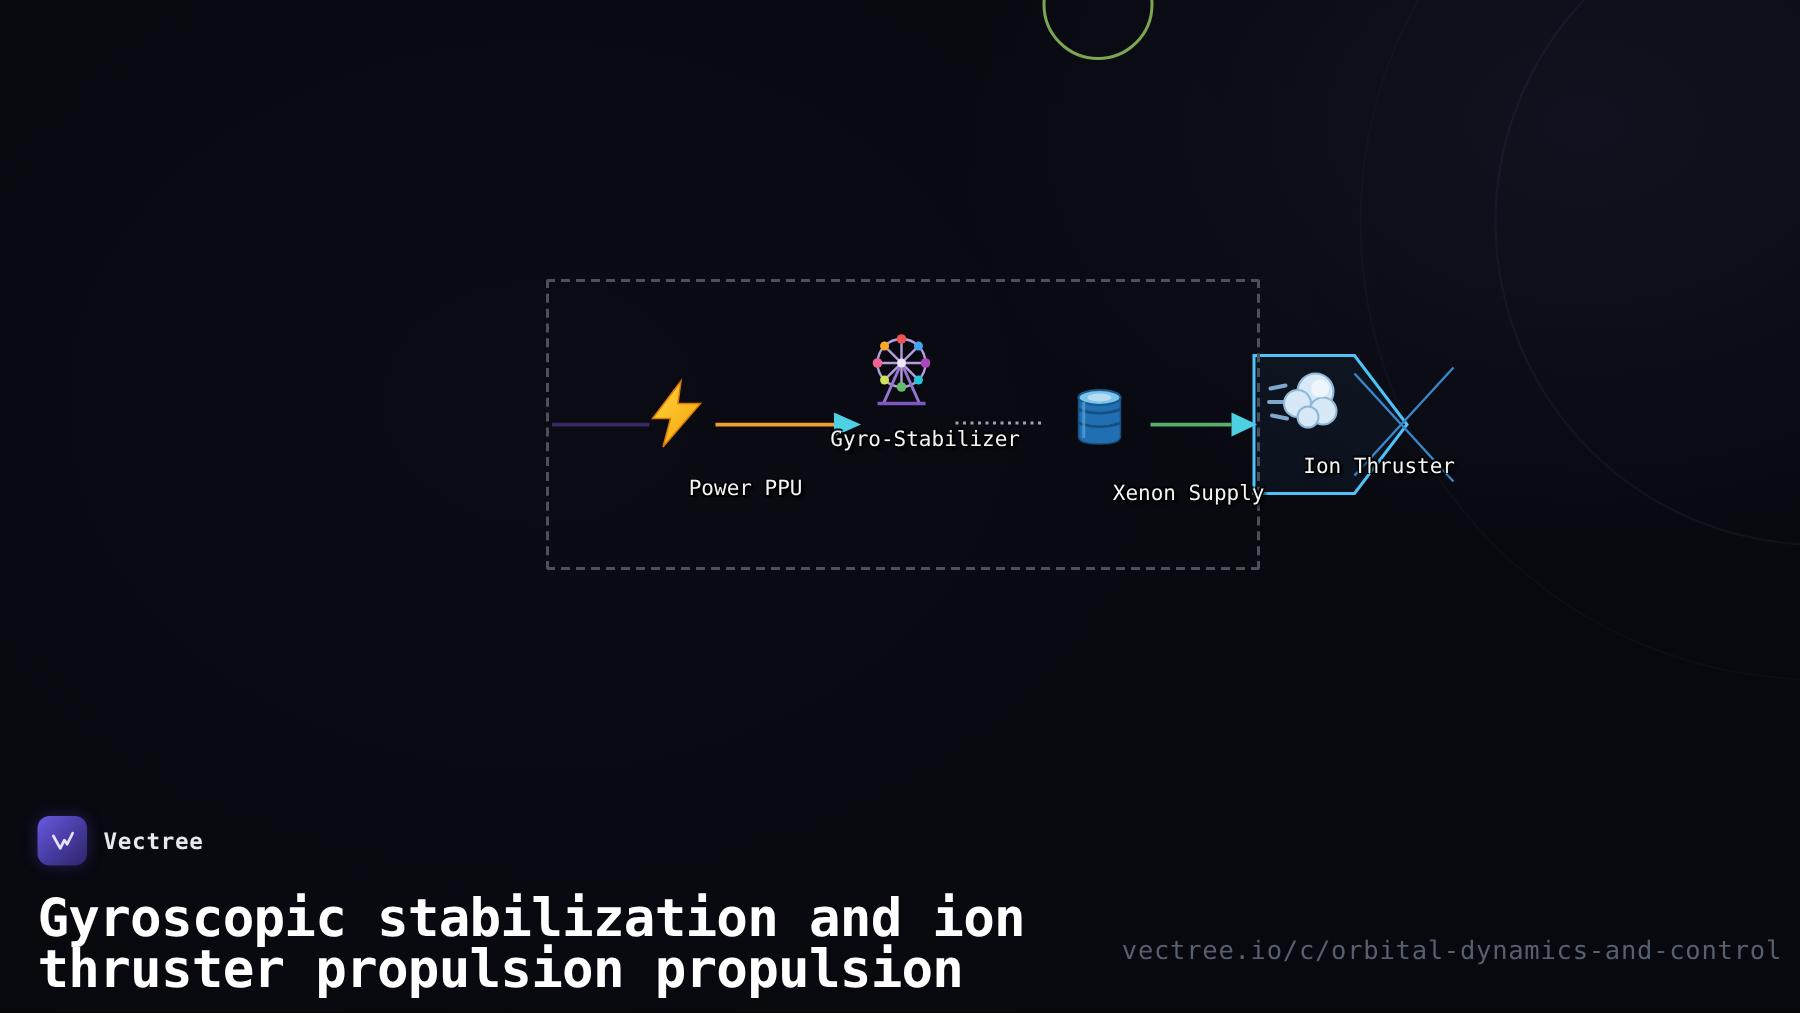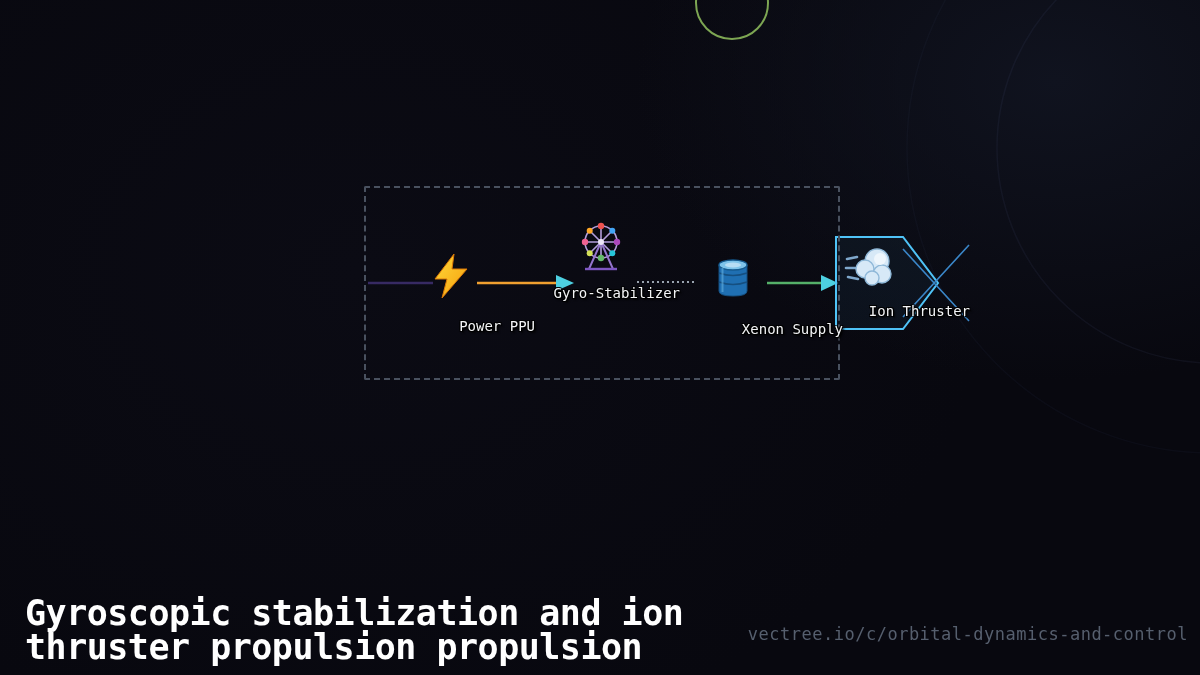--- a/index.html
+++ b/index.html
@@ -133,20 +133,28 @@
         <circle cx="33" cy="18" r="12"></circle>
         <circle cx="21" cy="26" r="9"></circle>
         <circle cx="38" cy="31" r="9"></circle>
         <circle cx="28" cy="35" r="7"></circle>
       </g>
       <circle cx="36" cy="16" r="6" fill="#eef6fc"></circle>
     </svg>
   </div>
   <div class="node-label lbl-ion">Ion Thruster</div>
 
+  <div class="brand-row">
+    <div class="brand-logo">
+      <svg viewBox="0 0 24 24" width="22" height="22">
+        <polyline points="5,8 10,17 13,11 15,14 19,6" fill="none" stroke="#e6e3ff" stroke-width="2" stroke-linecap="round" stroke-linejoin="round"></polyline>
+      </svg>
+    </div>
+    <div class="brand-name">Vectree</div>
+  </div>
 
   <div class="page-title">
     <div>Gyroscopic stabilization and ion</div>
     <div>thruster propulsion propulsion</div>
   </div>
 
   <div class="footer-url">vectree.io/c/orbital-dynamics-and-control</div>
 
 </div>
 

